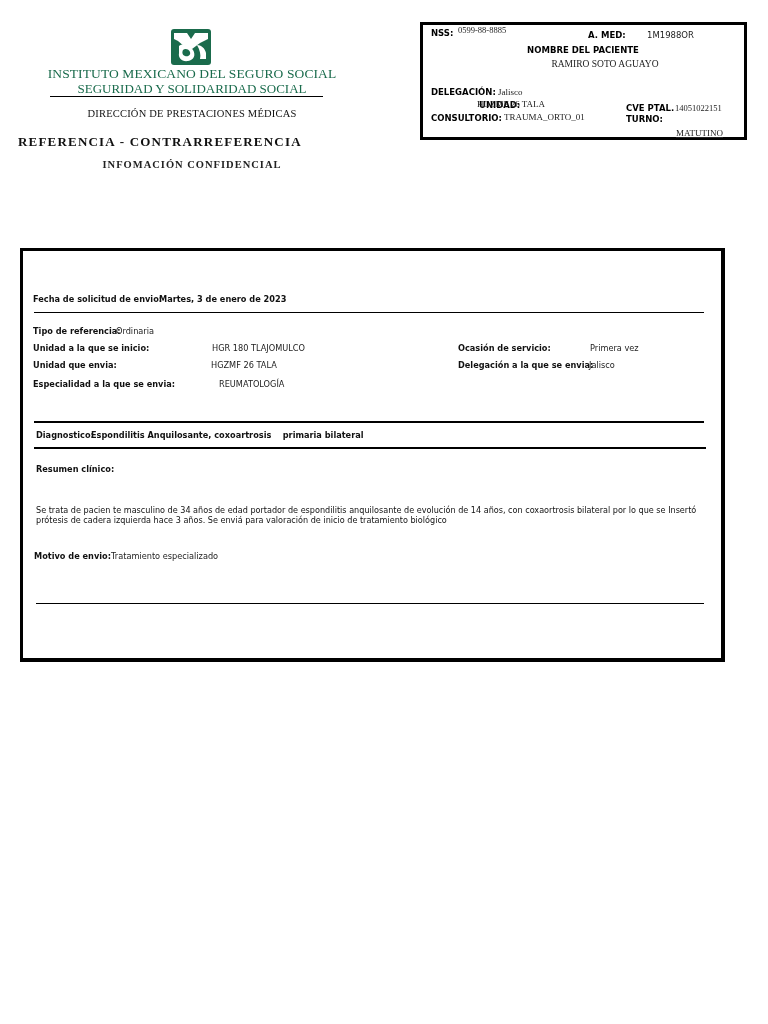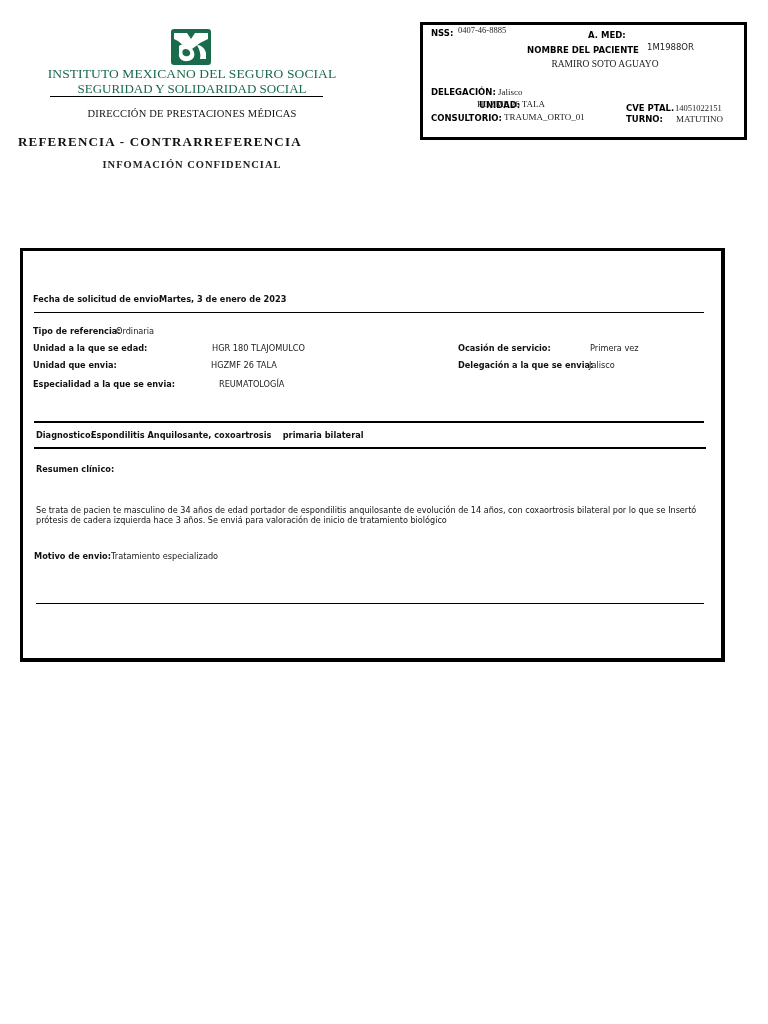--- a/index.html
+++ b/index.html
@@ -50,53 +50,53 @@
   <div class="inst-name">INSTITUTO MEXICANO DEL SEGURO SOCIAL</div>
   <div class="inst-sub">SEGURIDAD Y SOLIDARIDAD SOCIAL</div>
   <div class="header-rule"></div>
   <div class="direccion">DIRECCIÓN DE PRESTACIONES MÉDICAS</div>
   <div class="doc-title">REFERENCIA - CONTRARREFERENCIA</div>
   <div class="confidencial">INFOMACIÓN CONFIDENCIAL</div>
 </div>
 
 <div class="patient-box">
   <span class="pb-lbl" style="left:8px; top:3px;">NSS:</span>
-  <span class="pb-val" style="left:35px; top:0px; font-size:8.5px;">0407-46-8885</span>
+  <span class="pb-val" style="left:35px; top:0px; font-size:8.5px;">0599-88-8885</span>
   <span class="pb-lbl" style="left:165px; top:5px;">A. MED:</span>
-  <span class="pb-val" style="left:224px; top:5px; font-family:'DejaVu Sans',sans-serif; font-size:8.5px;margin-top:12px;">1M1988OR</span>
+  <span class="pb-val" style="left:224px; top:5px; font-family:'DejaVu Sans',sans-serif; font-size:8.5px;">1M1988OR</span>
 
   <span class="pb-lbl" style="left:0; width:320px; text-align:center; top:20px;">NOMBRE DEL PACIENTE</span>
   <span class="pb-val" style="left:0; width:364px; text-align:center; top:34px; font-size:9.5px;">RAMIRO SOTO AGUAYO</span>
 
   <span class="pb-lbl" style="left:8px; top:62px;">DELEGACIÓN:</span>
   <span class="pb-val" style="left:75px; top:62px;">Jalisco</span>
 
   <span class="pb-lbl" style="left:8px; top:75px;margin-left:48px;">UNIDAD:</span>
   <span class="pb-val" style="left:54px; top:74px;">HGZMF 26 TALA</span>
 
   <span class="pb-lbl" style="left:8px; top:88px;">CONSULTORIO:</span>
   <span class="pb-val" style="left:81px; top:87px;">TRAUMA_ORTO_01</span>
 
   <span class="pb-lbl" style="left:203px; top:78px;">CVE PTAL.</span>
   <span class="pb-val" style="left:252px; top:78px; font-size:8.5px;">14051022151</span>
 
   <span class="pb-lbl" style="left:203px; top:89px;">TURNO:</span>
-  <span class="pb-val" style="left:253px; top:89px;">MATUTINO</span>
+  <span class="pb-val" style="left:253px; top:103px;text-decoration:underline;">MATUTINO</span>
 </div>
 
 <div class="main-box"></div>
 
 <span class="f-lbl" style="left:33px; top:294px;">Fecha de solicitud  de envio:</span>
 <span class="f-lbl" style="left:159px; top:294px;">Martes, 3 de enero de 2023</span>
 <div class="rule" style="left:34px; top:312px; width:670px;"></div>
 
 <span class="f-lbl" style="left:33px; top:326px;">Tipo de referencia:</span>
 <span class="f-val" style="left:116px; top:326px;">Ordinaria</span>
 
-<span class="f-lbl" style="left:33px; top:343px;">Unidad a la que se edad:</span>
+<span class="f-lbl" style="left:33px; top:343px;">Unidad a la que se inicio:</span>
 <span class="f-val" style="left:212px; top:343px;">HGR 180 TLAJOMULCO</span>
 
 <span class="f-lbl" style="left:458px; top:343px;">Ocasión de servicio:</span>
 <span class="f-val" style="left:590px; top:343px;">Primera vez</span>
 
 <span class="f-lbl" style="left:33px; top:360px;">Unidad que envia:</span>
 <span class="f-val" style="left:211px; top:360px;">HGZMF 26 TALA</span>
 
 <span class="f-lbl" style="left:458px; top:360px;">Delegación a la que se envia:</span>
 <span class="f-val" style="left:589px; top:360px;">Jalisco</span>

